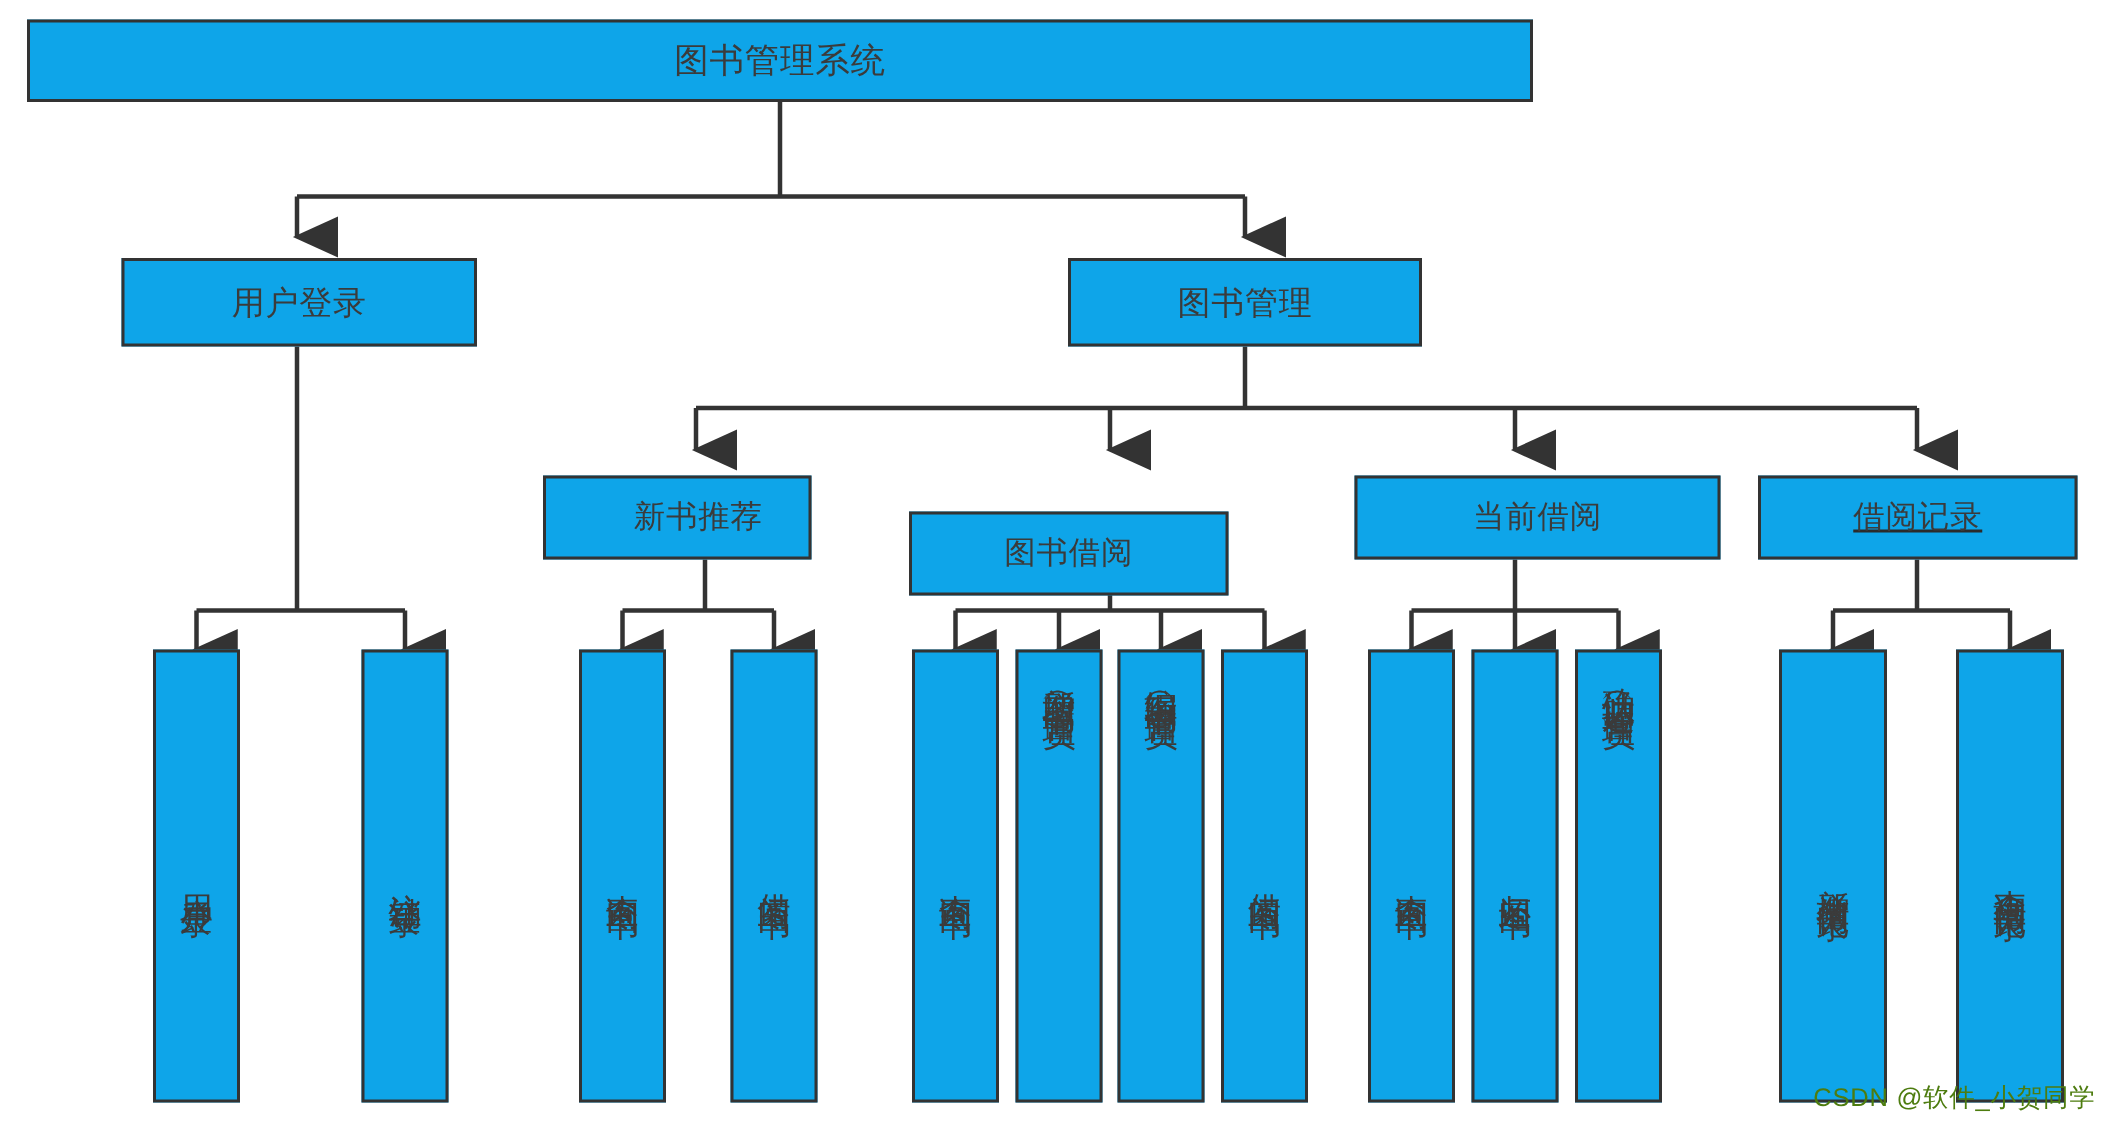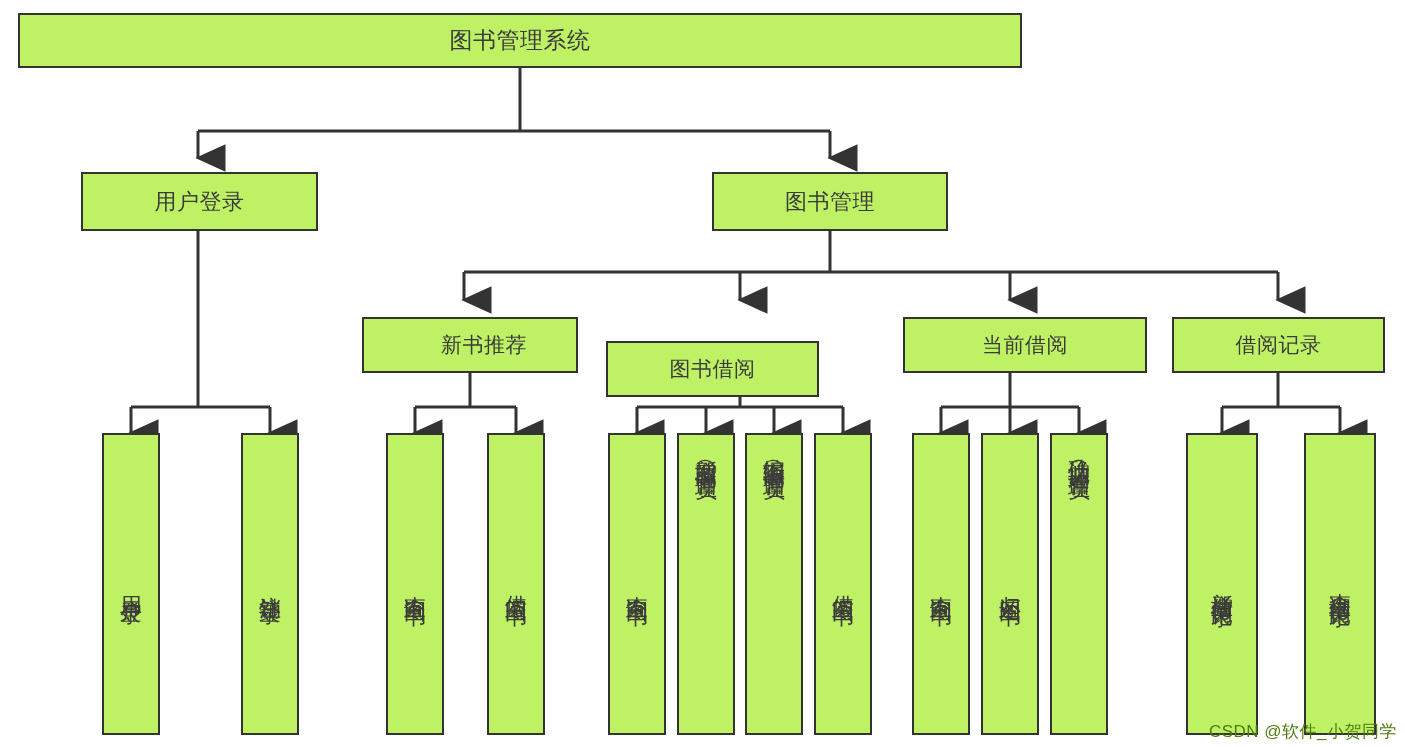--- a/index.html
+++ b/index.html
@@ -23,21 +23,21 @@
     left: 0;
     top: 0;
     width: 1405px;
     height: 747px;
     pointer-events: none;
   }
   .node {
     position: absolute;
     box-sizing: border-box;
     border: 2.5px solid #333333;
-    background: #bef264;
+    background: #0ea5e9;
     display: flex;
     align-items: center;
     justify-content: center;
     text-align: center;
   }
   .node-label {
     display: block;
     line-height: 1.18;
     letter-spacing: 0.5px;
     color: #3b3b3b;
@@ -127,30 +127,30 @@
     <span class="node-label">图书管理系统</span>
   </div>
 
   <div class="node level-1" style="left:81px; top:172px; width:237px; height:59px;">
     <span class="node-label">用户登录</span>
   </div>
   <div class="node level-1" style="left:712px; top:172px; width:236px; height:59px;text-align:center;">
     <span class="node-label">图书管理</span>
   </div>
 
-  <div class="node level-2" style="left:362px; top:317px; width:216px; height:56px;padding-left:28px;">
+  <div class="node level-2" style="left:362px; top:317px; width:179px; height:56px;padding-left:28px;">
     <span class="node-label">新书推荐</span>
   </div>
   <div class="node level-2" style="left:606px; top:317px; width:213px; height:56px;margin-top:24px;">
     <span class="node-label">图书借阅</span>
   </div>
   <div class="node level-2" style="left:903px; top:317px; width:244px; height:56px;">
     <span class="node-label">当前借阅</span>
   </div>
-  <div class="node level-2" style="left:1172px; top:317px; width:213px; height:56px;">
+  <div class="node level-2" style="left:1172px; top:317px; width:213px; height:56px;text-decoration:underline;">
     <span class="node-label">借阅记录</span>
   </div>
 
   <div class="node leaf leaf-mid" style="left:102px; top:433px; width:58px; height:302px;">
     <span class="node-label">用户登录</span>
   </div>
   <div class="node leaf leaf-mid" style="left:241px; top:433px; width:58px; height:302px;">
     <span class="node-label">注销登录</span>
   </div>
 

